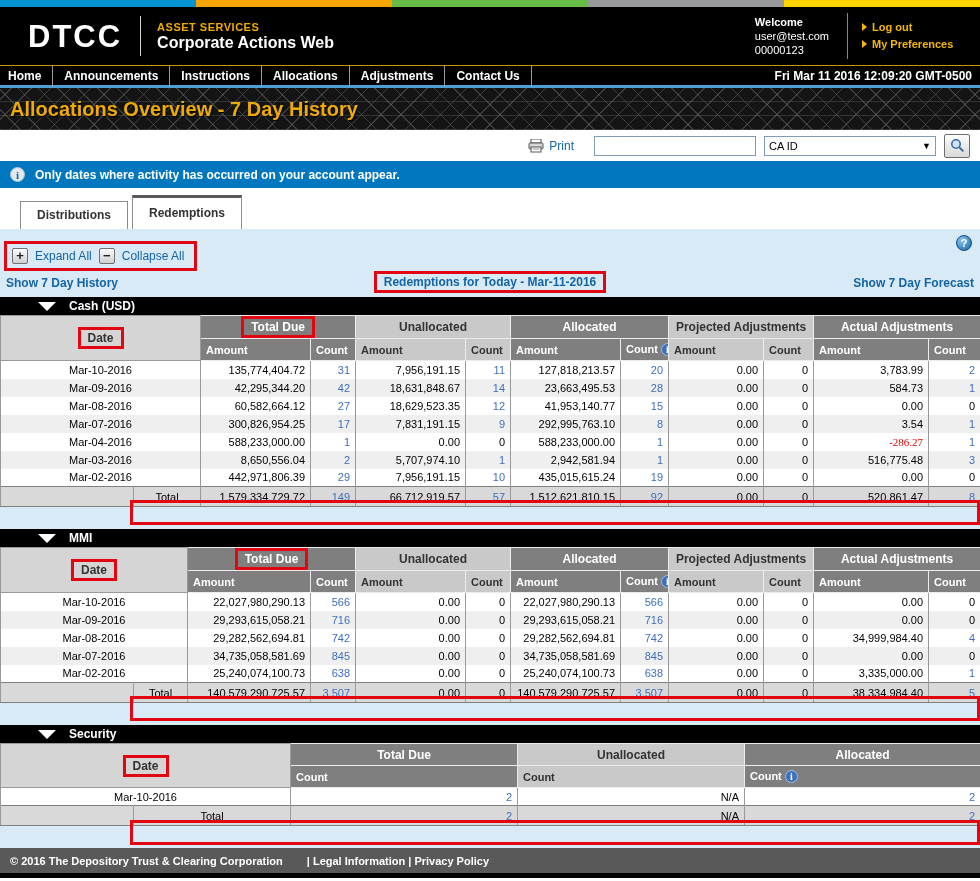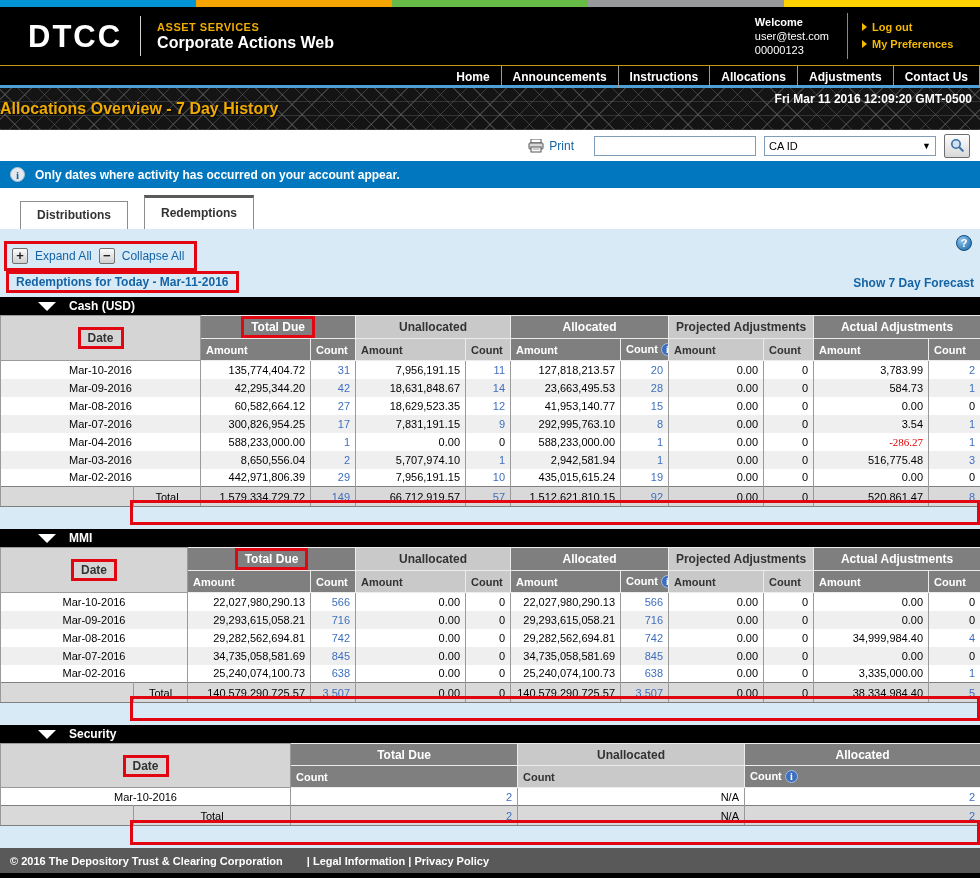--- a/index.html
+++ b/index.html
@@ -18,53 +18,53 @@
   .prod .product { color:#fff; font-size:16px; font-weight:bold; margin-top:1px; }
   .hdr-spacer { flex:1; }
   .welcome { color:#fff; font-size:11px; line-height:14px; margin-right:18px; }
   .welcome .w-b { font-weight:bold; }
   .hdr-div { width:1px; height:46px; background:#9a8f4a; margin-right:14px; }
   .hlinks { font-size:11px; line-height:17px; padding-right:6px; min-width:110px; }
   .hlinks .hlink { color:#F5B800; font-weight:bold; cursor:pointer; white-space:nowrap; }
   .tri-r { display:inline-block; width:0; height:0; border-top:4px solid transparent; border-bottom:4px solid transparent; border-left:5px solid #F5B800; margin-right:5px; }
 
   
-  .nav { height:22px; background:#000; display:flex; align-items:flex-end; border-bottom:3px solid #4D9FD6;flex-direction:column; }
+  .nav { height:22px; background:#000; display:flex; align-items:center; border-bottom:3px solid #4D9FD6; }
   .nav-items { display:flex; }
   .nav-item { color:#fff; font-size:12px; font-weight:bold; line-height:22px; padding:0 11px; border-right:1px solid #9a9a9a; cursor:pointer; white-space:nowrap; }
   .nav-item:first-child { padding-left:8px; }
   .nav-spacer { flex:1; }
   .nav-dt { color:#fff; font-size:12px; font-weight:bold; line-height:22px; padding-right:8px; white-space:nowrap; }
 
   
   .titlebar { height:42px; background-color:#141414;
     background-image:
       repeating-linear-gradient(45deg, rgba(110,110,110,.45) 0 1px, transparent 1px 14px),
       repeating-linear-gradient(-45deg, rgba(110,110,110,.45) 0 1px, transparent 1px 14px),
       repeating-linear-gradient(0deg, rgba(110,110,110,.35) 0 1px, transparent 1px 14px);
     display:flex; align-items:center; }
-  .titlebar h1 { color:#F0AB00; font-size:16px; font-weight:bold; text-shadow:1px 1px 1px #000; }
+  .titlebar h1 { color:#F0AB00; font-size:20px; font-weight:bold; padding-left:10px; text-shadow:1px 1px 1px #000; }
 
   
   .toolbar { height:31px; background:#fff; display:flex; align-items:center; justify-content:flex-end; gap:8px; padding-right:10px;border-radius:13px; }
   .print { display:flex; align-items:center; gap:5px; color:#1464A5; font-size:12px; cursor:pointer; margin-right:12px; }
   .search-input { width:162px; height:20px; border:1px solid #7F9DB9; font-size:11px; padding:0 4px; font-family:"Liberation Sans",sans-serif; }
   .fake-select { width:172px; height:20px; border:1px solid #7F9DB9; background:#fff; font-size:11px; display:flex; align-items:center; justify-content:space-between; padding:0 4px; cursor:pointer; }
   .fake-select .caret { font-size:9px; color:#000; }
   .search-btn { width:26px; height:24px; border:1px solid #6e6e6e; border-radius:2px; background:linear-gradient(#fdfdfd,#d8d8d8); display:flex; align-items:center; justify-content:center; cursor:pointer; }
 
   
   .infobar { height:27px; background:#0077BE; display:flex; align-items:center; padding-left:10px; gap:10px; }
   .info-ic { width:15px; height:15px; border-radius:50%; background:#E3E8EC; border:1px solid #AEC3D2; color:#1464A5; font-size:11px; font-weight:bold; text-align:center; line-height:14px; font-family:"Liberation Serif",serif; }
   .infobar .msg { color:#fff; font-size:12px; font-weight:bold; }
 
   
   .tabrow { height:41px; background:#fff; display:flex; align-items:flex-end; padding-left:20px; }
   .tab { font-size:12px; font-weight:bold; color:#333; background:#fff; border:1px solid #8c8c8c; border-bottom:none; padding:6px 16px 7px; margin-right:4px; cursor:pointer; }
-  .tab.active { border-top:3px solid #5a5a5a; padding-top:8px; padding-bottom:10px; position:relative; top:1px;margin-left:12px; }
+  .tab.active { border-top:3px solid #5a5a5a; padding-top:8px; padding-bottom:10px; position:relative; top:1px; }
 
   
   .content { background:#D9EAF7; padding-top:12px; position:relative; min-height:619px; }
   .help-ic { position:absolute; top:6px; right:8px; width:16px; height:16px; border-radius:50%; background:radial-gradient(circle at 35% 30%, #8FC3EC, #1464A5); border:1px solid #0F4C81; color:#fff; font-weight:bold; font-size:11px; text-align:center; line-height:15px; cursor:pointer; }
 
   .anno-red { border:3px solid #E20613; }
   .expand-row { margin-left:4px; display:inline-flex; align-items:center; gap:7px; padding:4px 10px 4px 5px; background:transparent; }
   .ec-btn { width:16px; height:16px; border:1px solid #707070; border-radius:2px; background:linear-gradient(#fcfcfc,#cfcfcf); color:#222; font-size:13px; font-weight:bold; line-height:13px; text-align:center; cursor:pointer; }
   .ec-label { color:#1464A5; font-size:12px; cursor:pointer; }
 
@@ -201,20 +201,21 @@
     <div class="help-ic">?</div>
 
     <div class="expand-row anno-red">
       <div class="ec-btn">+</div>
       <div class="ec-label">Expand All</div>
       <div class="ec-btn">−</div>
       <div class="ec-label">Collapse All</div>
     </div>
 
     <div class="links-row">
+      <div class="left"><span class="blue-link">Show 7 Day History</span></div>
       <div class="center"><span class="today-box anno-red">Redemptions for Today - Mar-11-2016</span></div>
       <div class="right"><span class="blue-link">Show 7 Day Forecast</span></div>
     </div>
 
     
     <div class="section">
       <div class="sec-bar">
         <span class="tri-d"></span>
         <span class="sec-title">Cash (USD)</span>
       </div>

